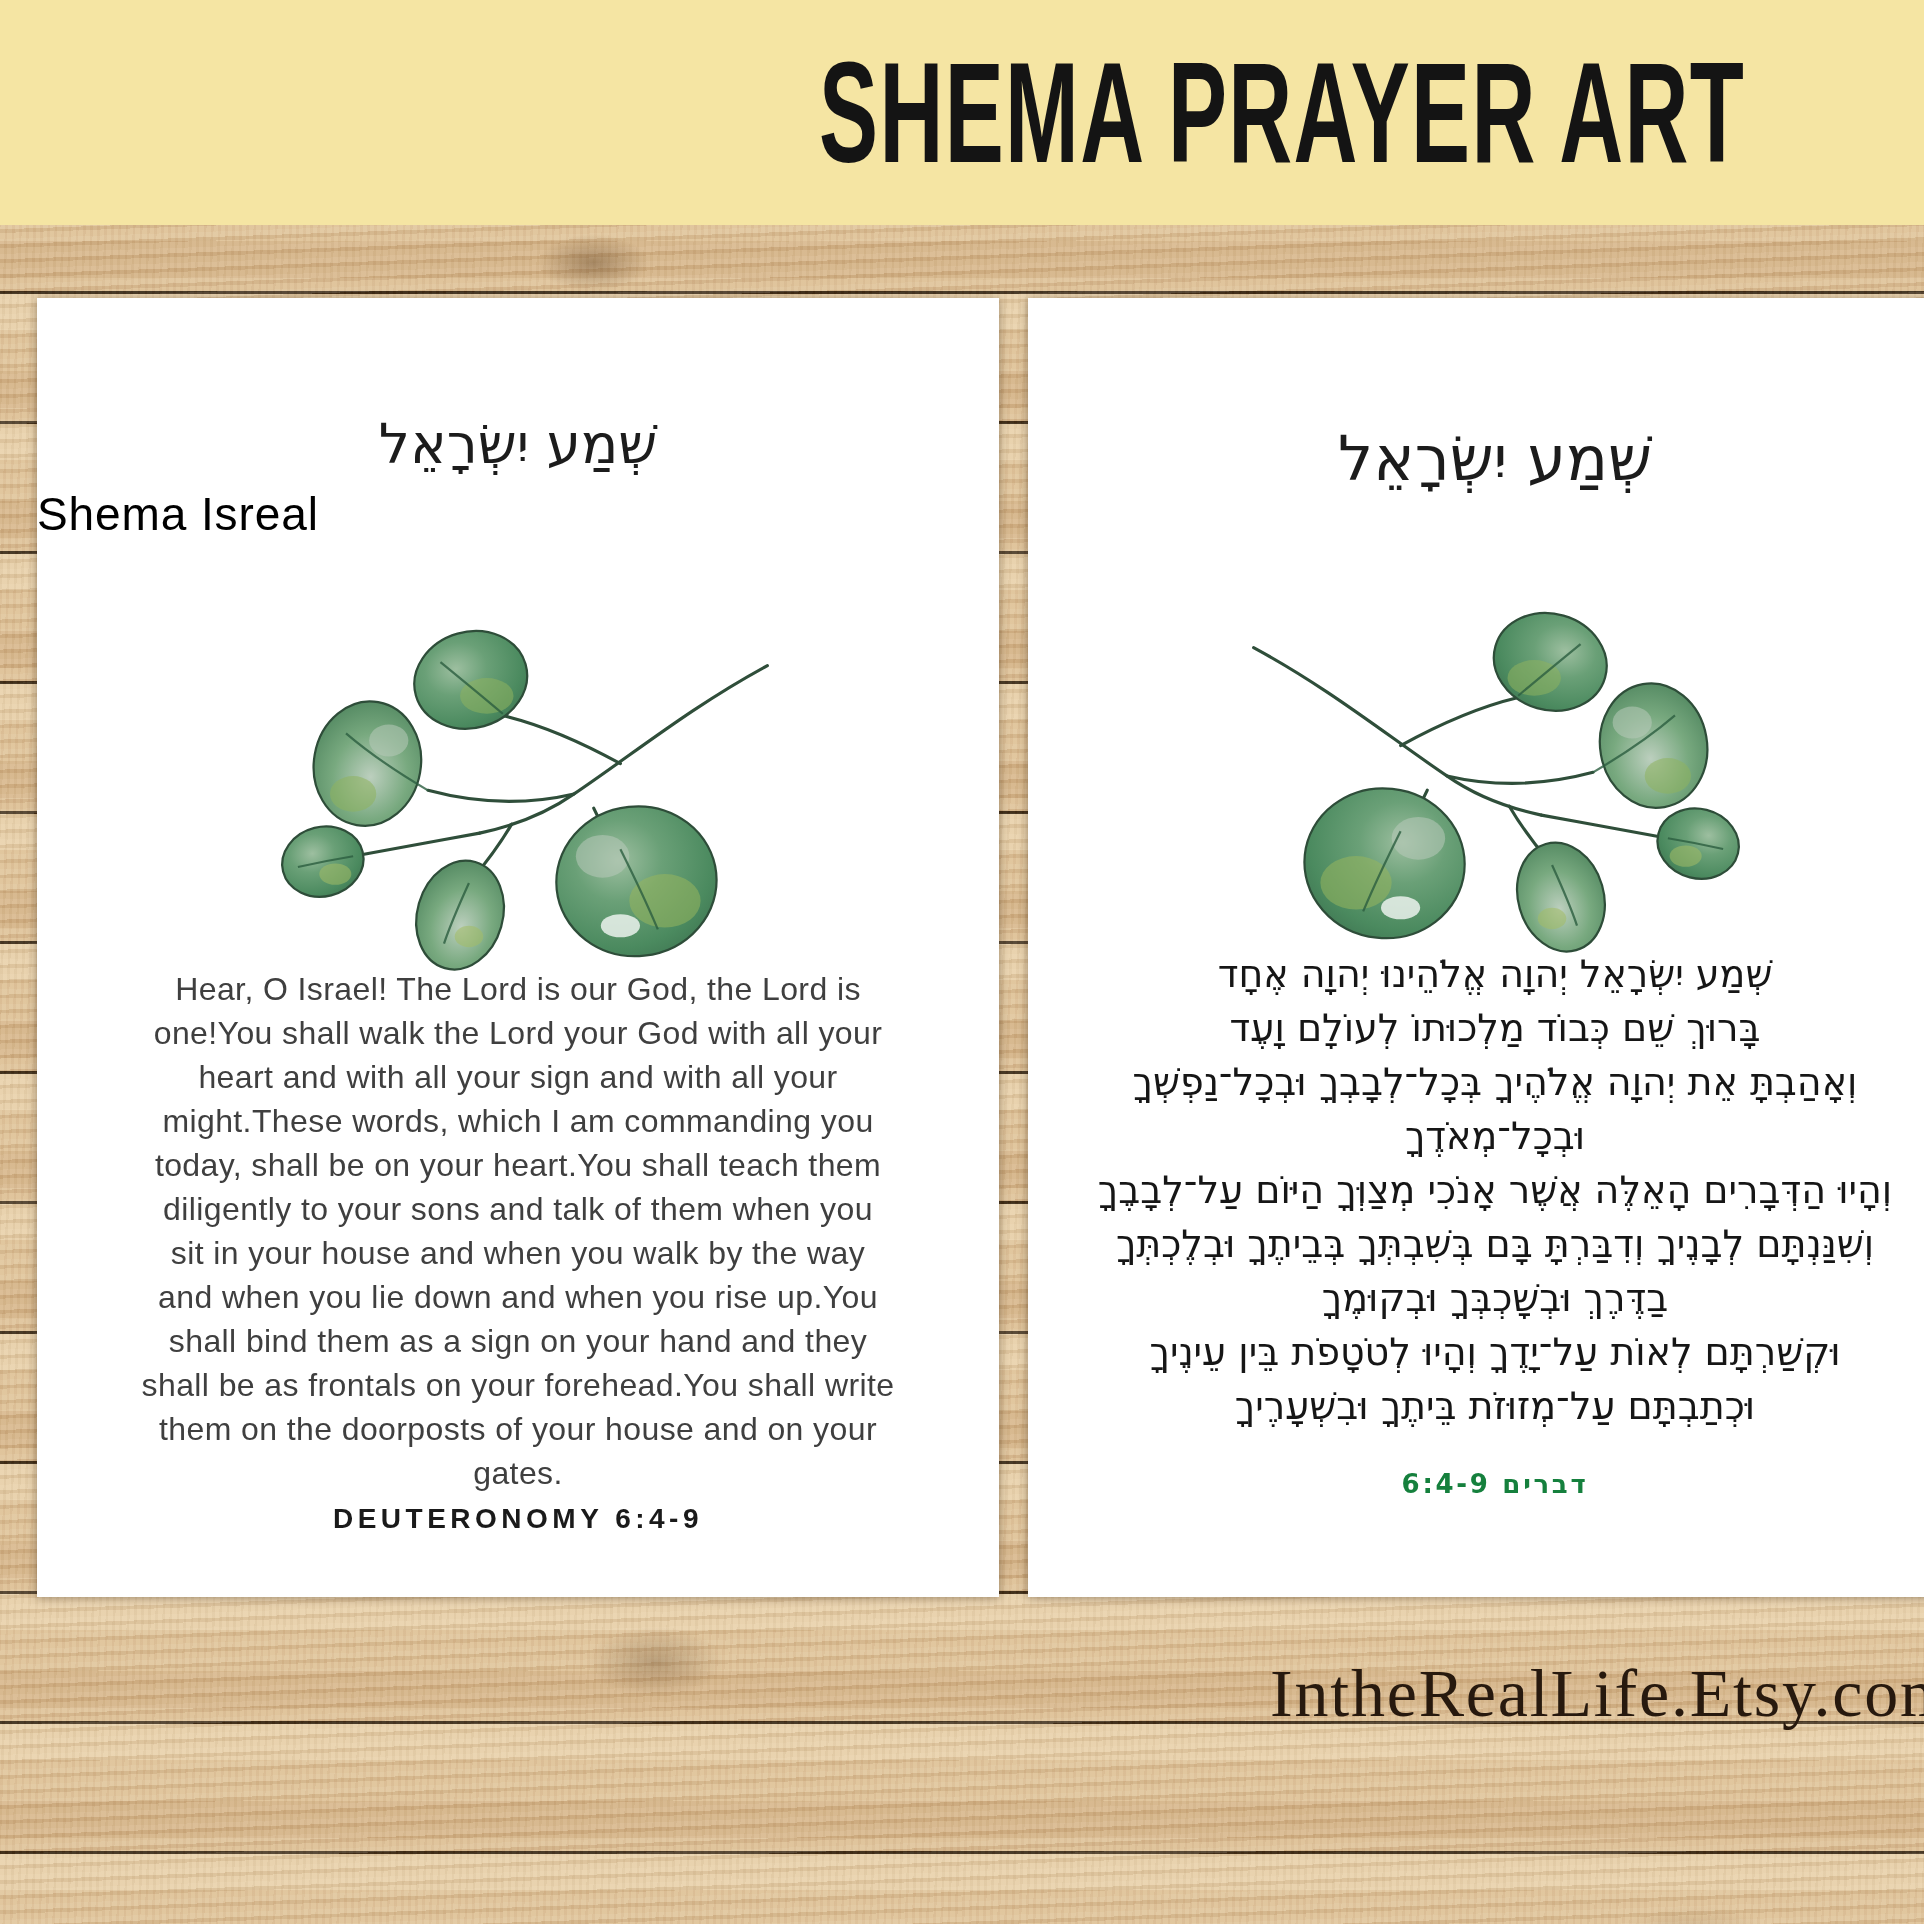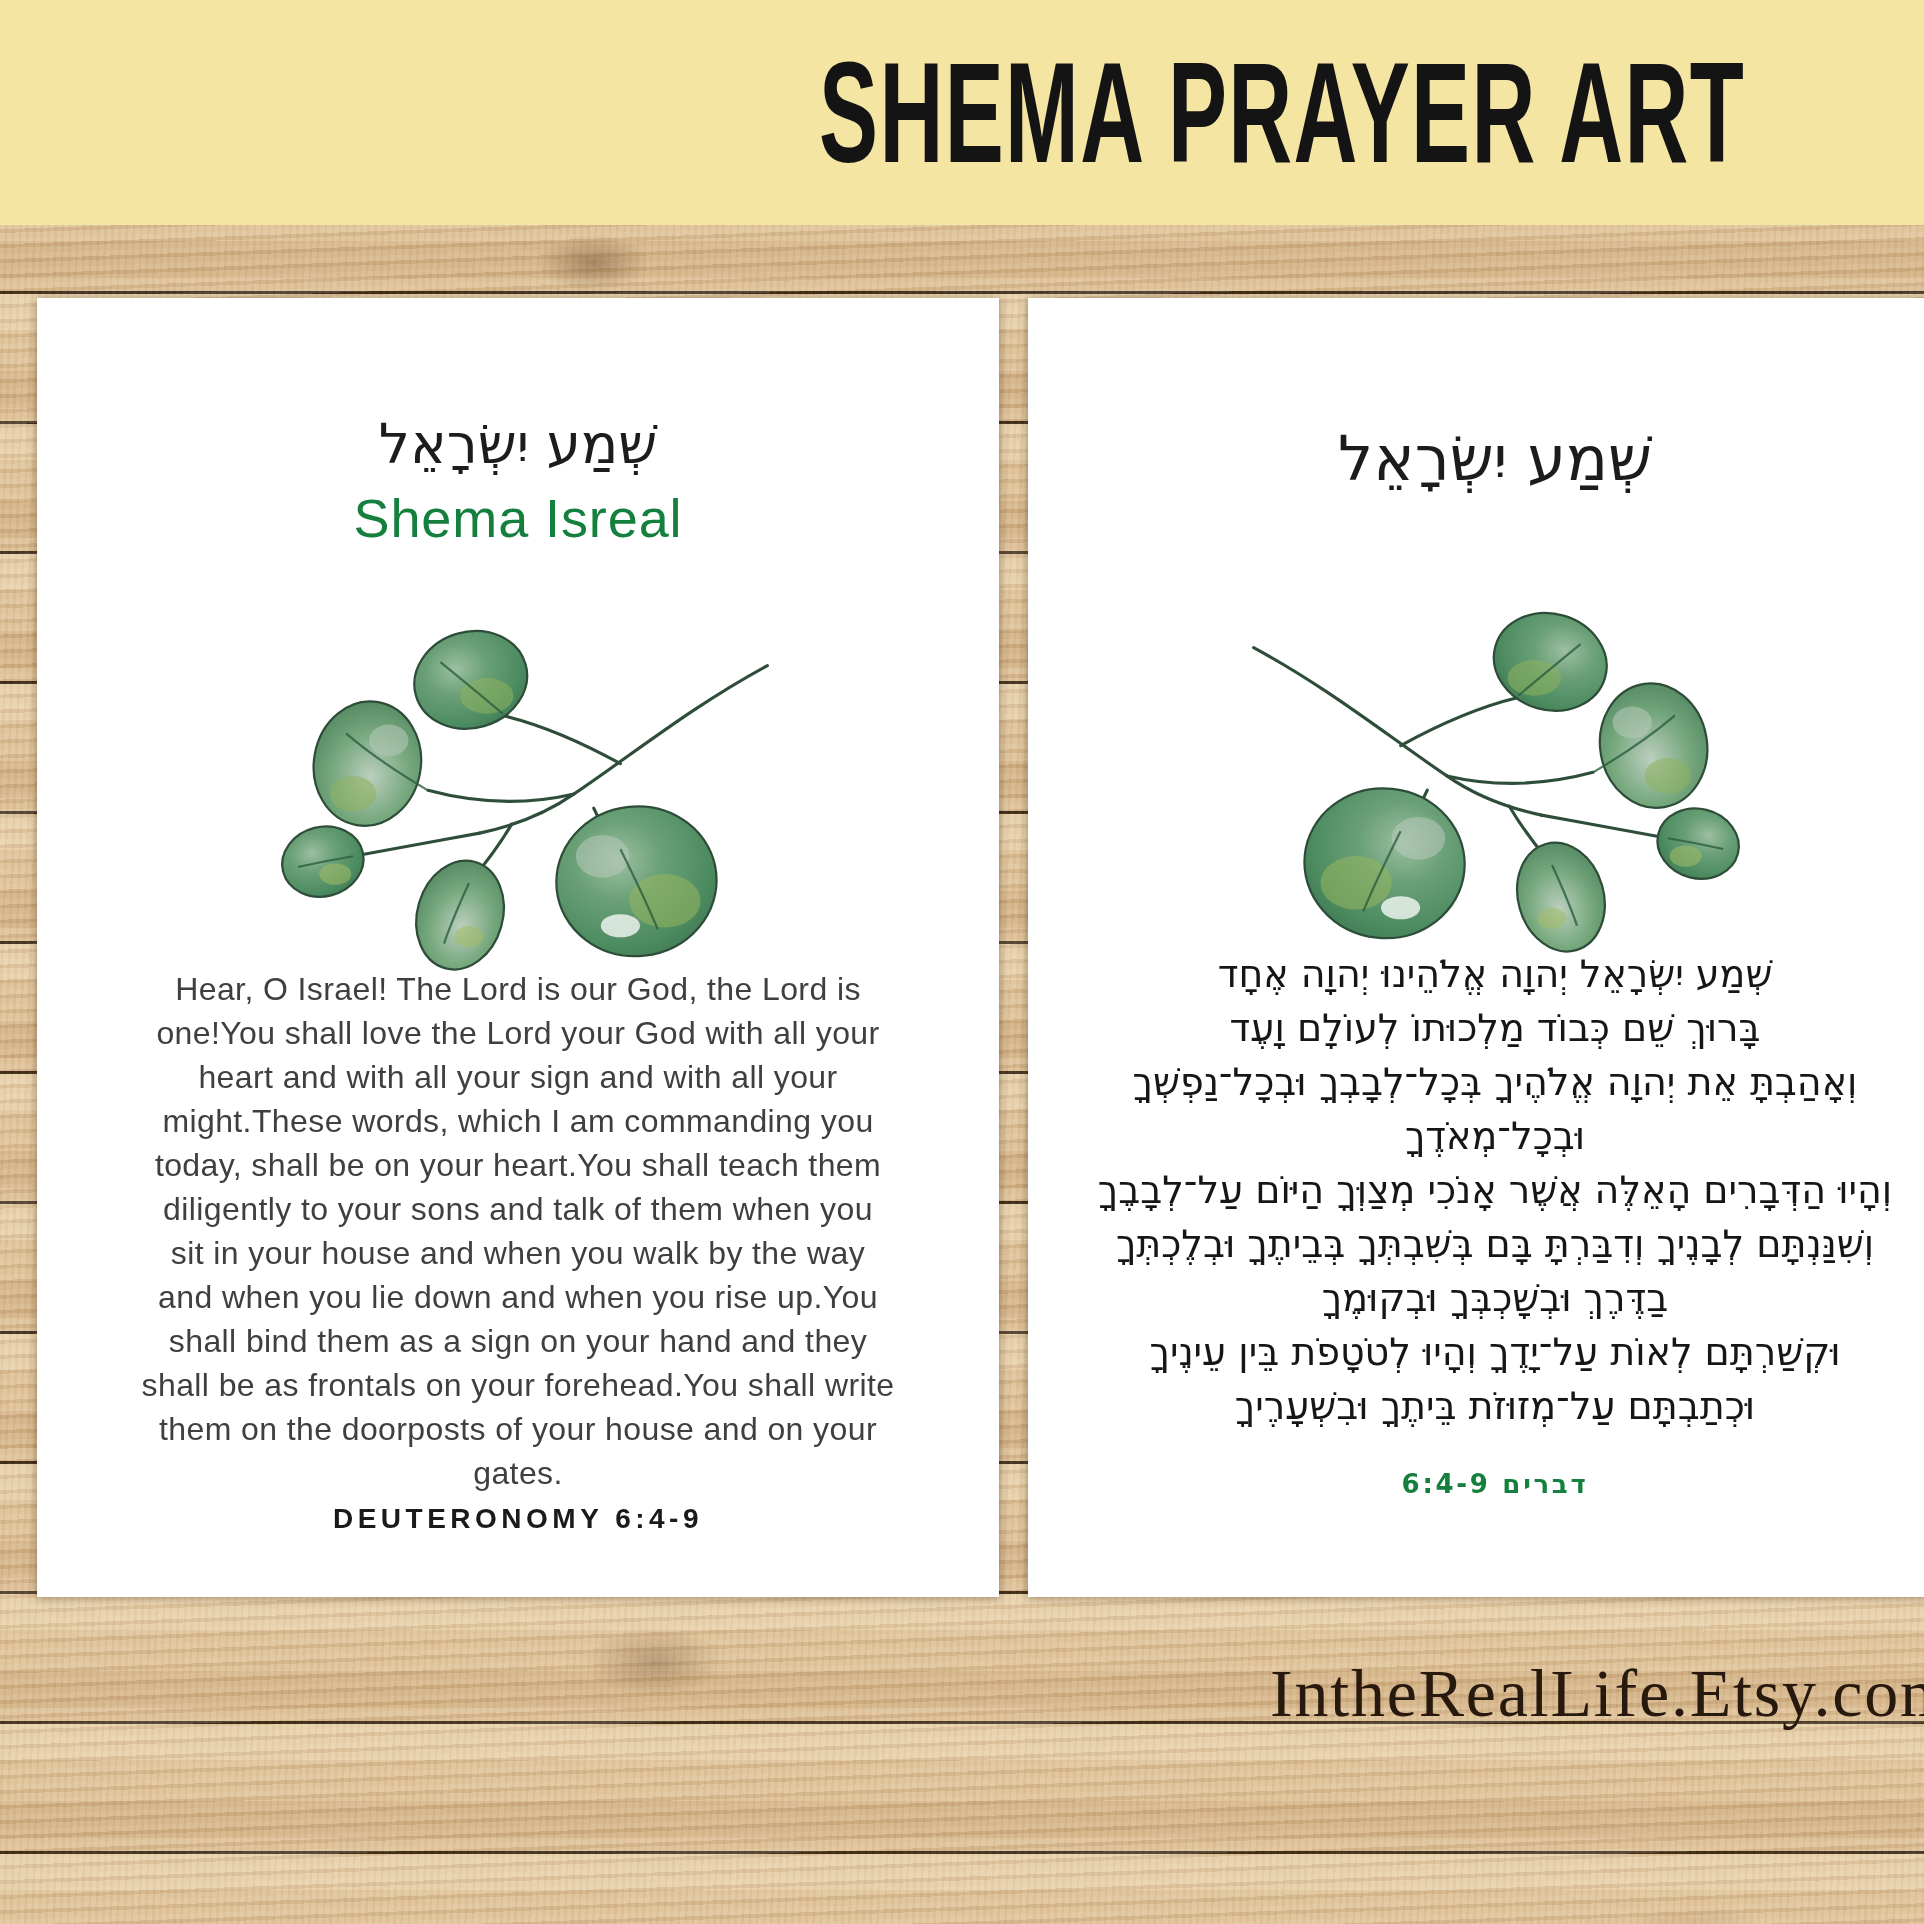--- a/index.html
+++ b/index.html
@@ -36,21 +36,21 @@
   }
   .card.left{left:0;width:962px;}
   .card.right{left:991px;width:934px;}
   .heb{font-family:"DejaVu Sans",sans-serif;}
   .heb-title{
     text-align:center;color:#1c1c1c;line-height:1.5;white-space:nowrap;
   }
   .card.left  .heb-title{margin-top:105px;font-size:55px;}
   .card.right .heb-title{margin-top:114px;font-size:62px;}
   .subtitle{
-    text-align:center;font-size:54px;color:#15803d;letter-spacing:0.9px;margin-top:1.8px;
+    font-size:46px;color:#000000;letter-spacing:0.9px;margin-top:1.8px;
   }
   .branch{position:absolute;width:535px;height:392px;}
   .card.left  .branch{left:209px;top:291px;}
   .card.right .branch{left:212px;top:273px;transform:scaleX(-1);}
   .eng-body{
     position:absolute;left:0;width:100%;top:669px;
     font-size:32px;line-height:44px;letter-spacing:0.4px;color:#3f3f3f;
     text-align:center;
   }
   .eng-body div{white-space:nowrap;}
@@ -135,21 +135,21 @@
 </div>
 
 <div class="card left">
   <div class="heb heb-title">שְׁמַע יִשְׂרָאֵל</div>
   <div class="subtitle">Shema Isreal</div>
   <svg class="branch" viewBox="0 0 600 440">
       <use href="#euc"></use>
     </svg>
   <div class="eng-body">
       <div>Hear, O Israel! The Lord is our God, the Lord is</div>
-      <div>one!You shall love the Lord your God with all your</div>
+      <div>one!You shall walk the Lord your God with all your</div>
       <div>heart and with all your sign and with all your</div>
       <div>might.These words, which I am commanding you</div>
       <div>today, shall be on your heart.You shall teach them</div>
       <div>diligently to your sons and talk of them when you</div>
       <div>sit in your house and when you walk by the way</div>
       <div>and when you lie down and when you rise up.You</div>
       <div>shall bind them as a sign on your hand and they</div>
       <div>shall be as frontals on your forehead.You shall write</div>
       <div>them on the doorposts of your house and on your</div>
       <div>gates.</div>

